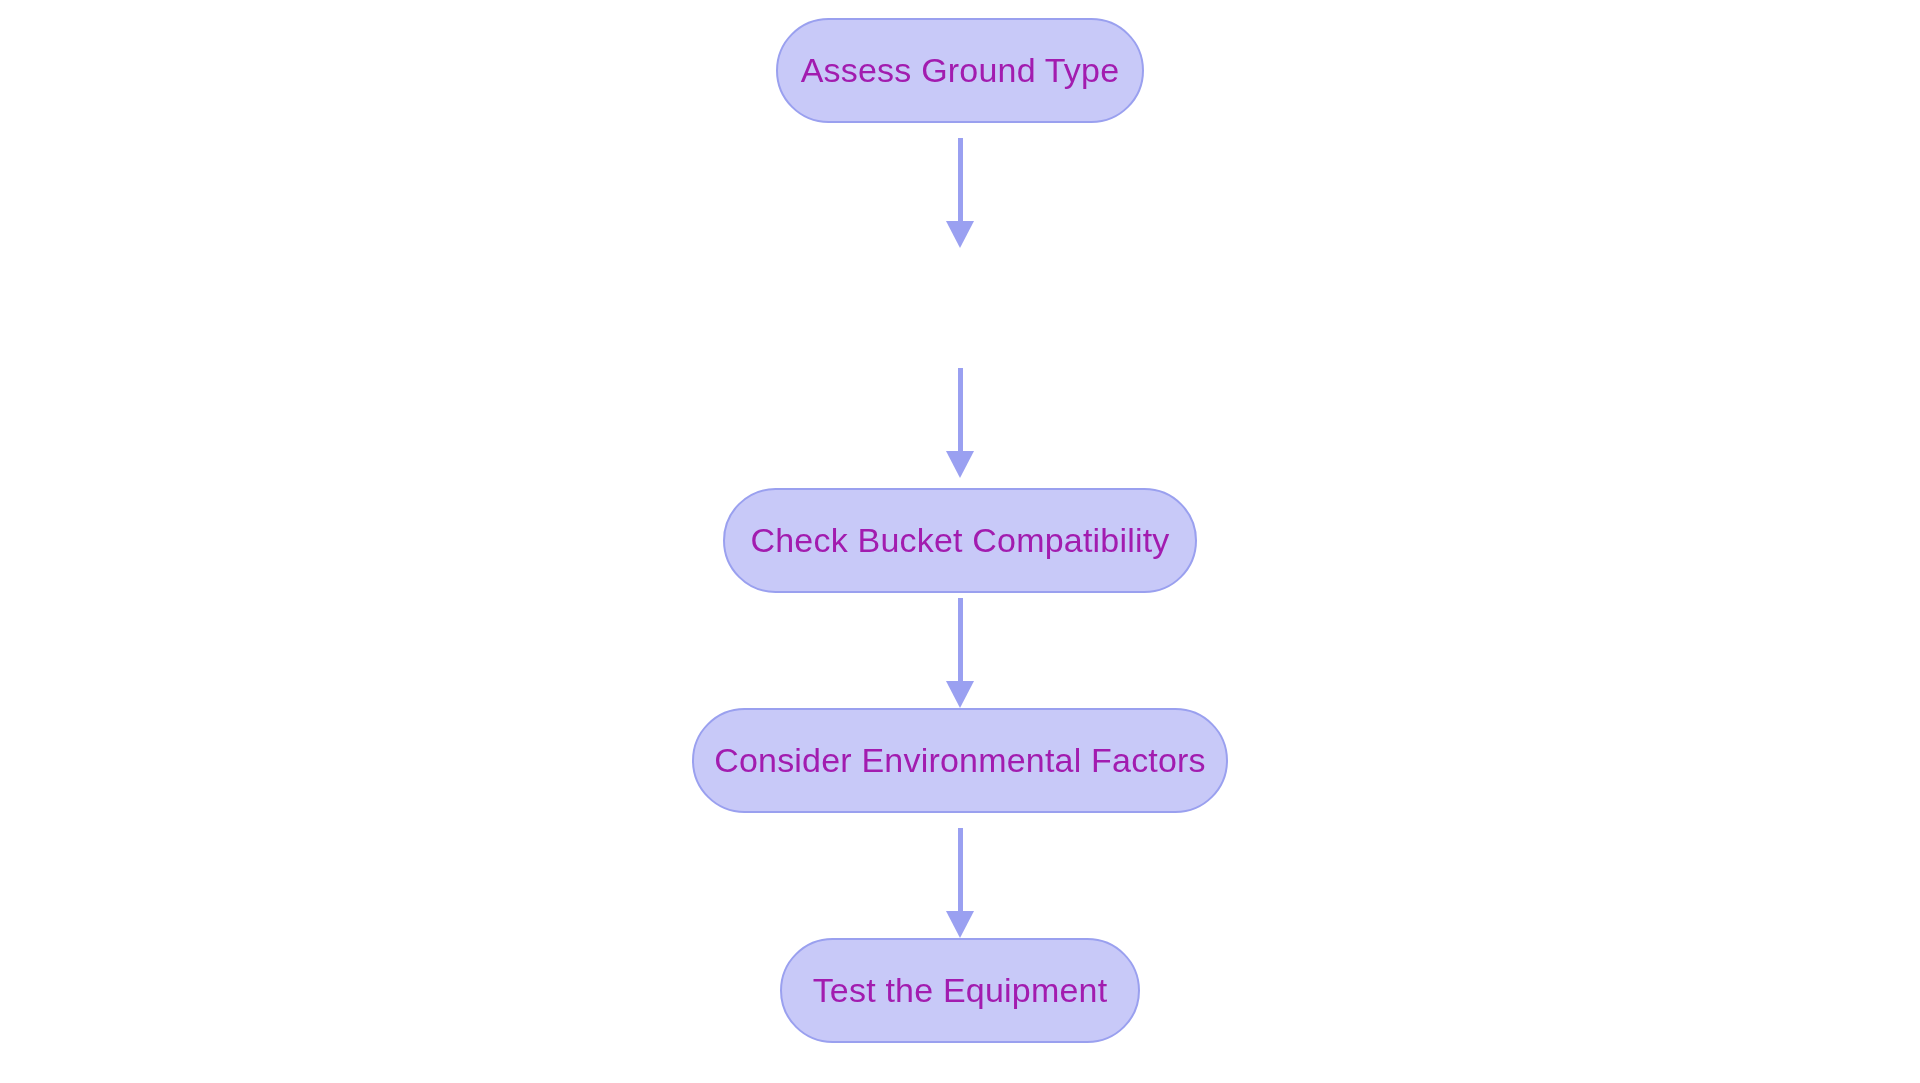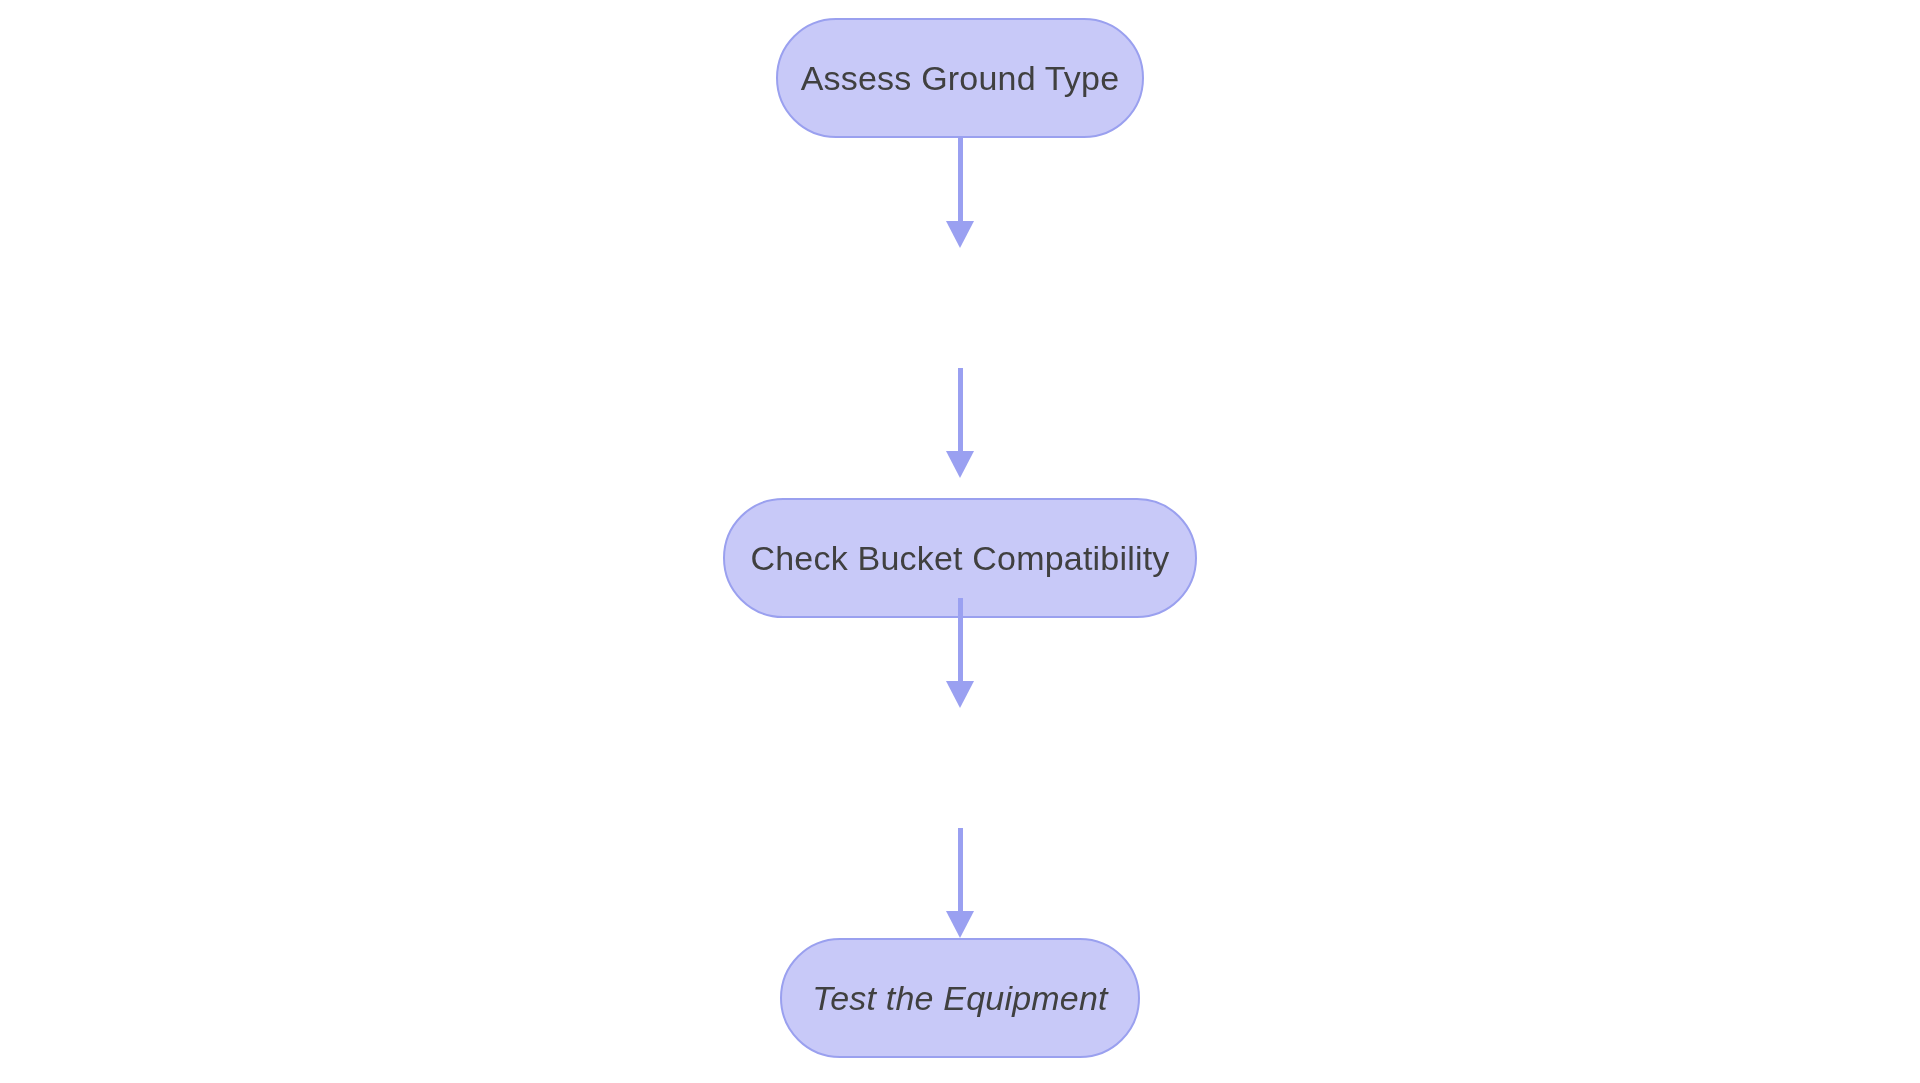--- a/index.html
+++ b/index.html
@@ -15,38 +15,38 @@
     position: relative;
   }
   .canvas {
     position: absolute;
     inset: 0;
   }
   .node {
     position: absolute;
     left: 50%;
     transform: translateX(-50%);
-    height: 120px;
+    height: 105px;
     box-sizing: border-box;
     background: #c8c9f8;
     border: 2px solid #9aa0ef;
     border-radius: 60px;
     display: flex;
     align-items: center;
     justify-content: center;
-    color: #404040;
+    color: #a21caf;
     font-size: 34px;
     letter-spacing: 0.2px;
     white-space: nowrap;
   }
   .node-1 { top: 18px;  width: 368px; }
   .node-2 { top: 248px; width: 430px; }
-  .node-3 { top: 498px; width: 474px; }
+  .node-3 { top: 488px; width: 474px; }
   .node-4 { top: 708px; width: 536px; }
-  .node-5 { top: 938px; width: 360px; font-style: italic; }
+  .node-5 { top: 938px; width: 360px; }
 
   .arrow {
     position: absolute;
     left: 50%;
     transform: translateX(-50%);
     width: 28px;
     height: 110px;
     display: flex;
     flex-direction: column;
     align-items: center;
@@ -90,20 +90,23 @@
 
   <div class="node node-3">
     <span>Check Bucket Compatibility</span>
   </div>
 
   <div class="arrow arrow-3">
     <div class="shaft"></div>
     <div class="head"></div>
   </div>
 
+  <div class="node node-4">
+    <span>Consider Environmental Factors</span>
+  </div>
 
   <div class="arrow arrow-4">
     <div class="shaft"></div>
     <div class="head"></div>
   </div>
 
   <div class="node node-5">
     <span>Test the Equipment</span>
   </div>
 

